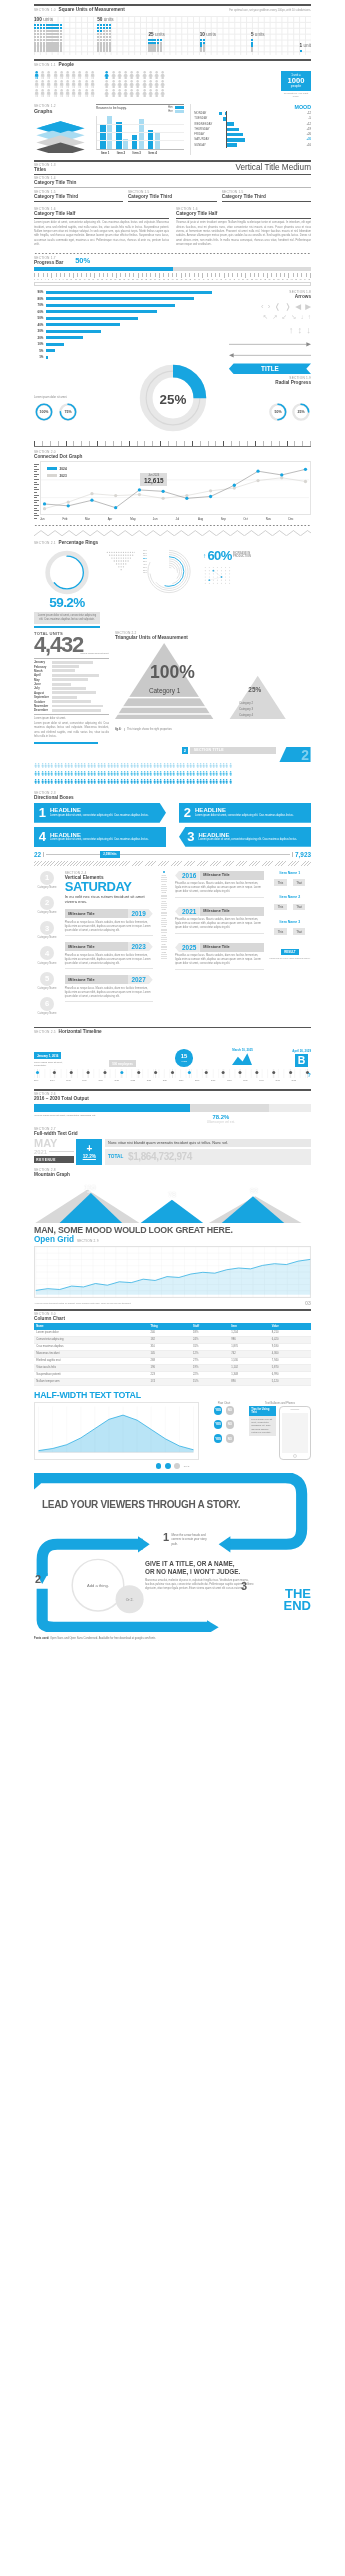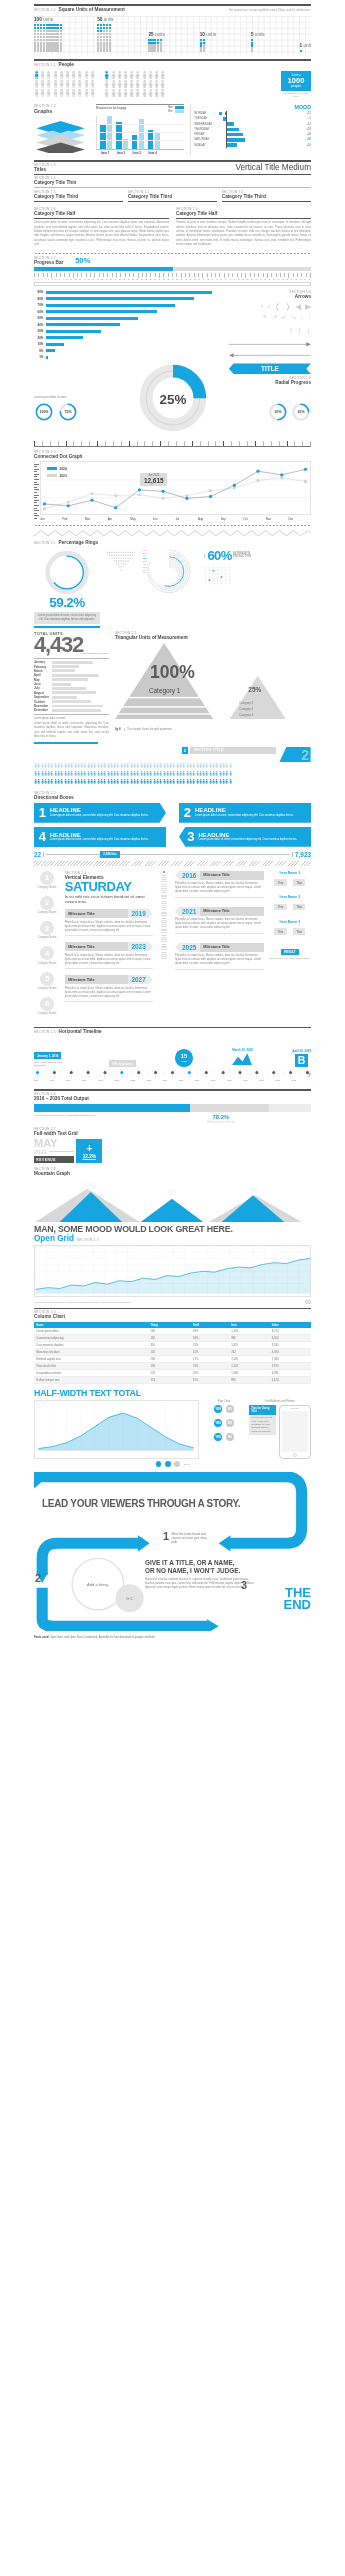--- a/index.html
+++ b/index.html
@@ -3077,20 +3077,27 @@
         <div style="display:flex;align-items:center;gap:1.8px;">
           <span style="font-size:5.9px;font-weight:bold;color:#d8d8d8;">2021</span>
           <span style="flex:1;height:1.2px;background:#d8d8d8;"></span>
         </div>
         <div style="background:#555;color:#fff;font-size:3.2px;font-weight:bold;letter-spacing:0.6px;padding:1.5px 2.3px;margin-top:1.8px;">REVENUE</div>
       </div>
       <div style="width:26px;background:#17a5e0;color:#fff;display:flex;flex-direction:column;align-items:center;justify-content:center;padding:2.3px 0;">
         <span style="font-size:10px;font-weight:bold;line-height:1;">+</span>
         <span style="font-size:4.7px;font-weight:bold;text-decoration:underline;">12.2%</span>
       </div>
+      <div style="flex:1;">
+        <div style="background:#e8e8e8;font-size:3.8px;color:#4a4a4a;padding:2.3px 3.5px;">Nunc vitae nisi blandit quam venenatis tincidunt quis ut tellus. Nunc vel.</div>
+        <div style="background:#ececec;display:flex;align-items:center;gap:4.7px;padding:2.3px 3.5px;margin-top:1.8px;">
+          <span style="font-size:4.7px;font-weight:bold;color:#17a5e0;">TOTAL</span>
+          <span style="font-size:10px;font-weight:bold;color:#d0d0d0;letter-spacing:-0.4px;">$1,864,732,974</span>
+        </div>
+      </div>
     </div>
   </div>
 
   <div class="wrap" style="margin-top:3.5px;">
     <div class="sec-lbl">SECTION 2.8</div>
     <div class="sec-ttl">Mountain Graph</div>
     <div id="mountains" style="position:relative;height:44px;margin-top:1.8px;">
         <svg width="277" height="44" viewBox="0 0 474 76" style="display:block;">
           <polygon points="0,76 90,18 180,76" fill="#d8d8d8"></polygon>
           <polygon points="300,76 380,30 460,76" fill="#d8d8d8"></polygon>

